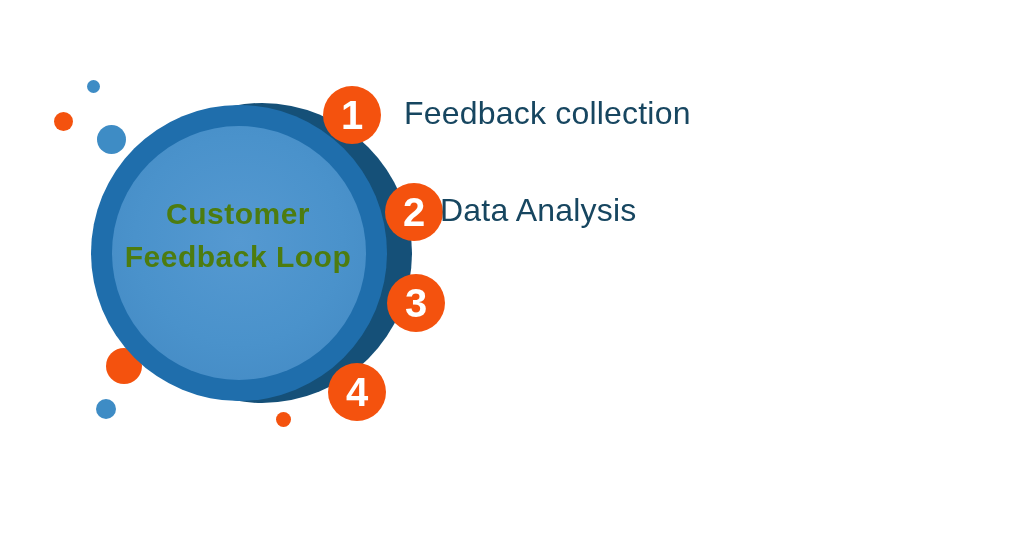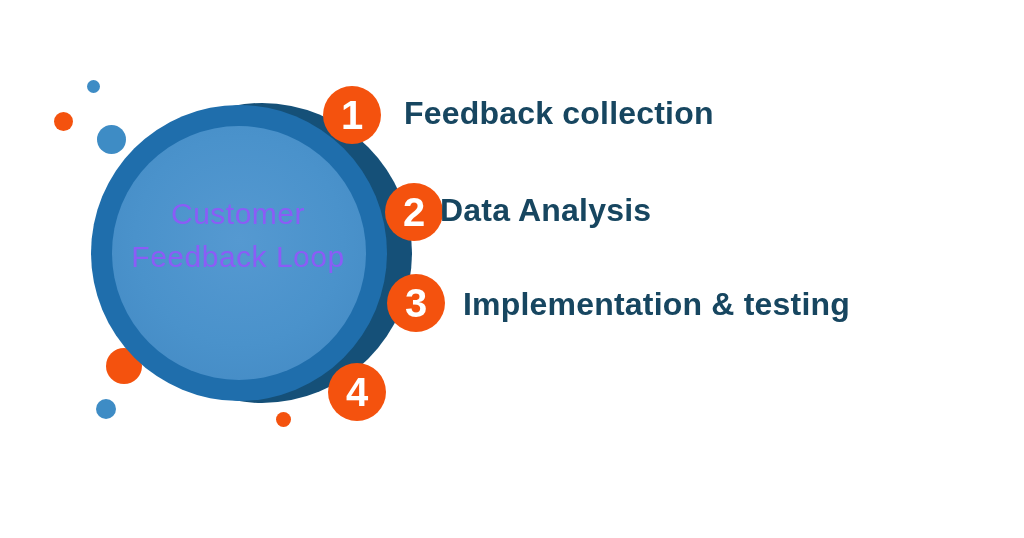--- a/index.html
+++ b/index.html
@@ -25,22 +25,22 @@
   
   #inner-circle{
     left:112px;top:126px;width:254px;height:254px;
     background:radial-gradient(circle at 50% 45%, #5599D1 0%, #4A92CB 55%, #4288C2 100%);
   }
 
   
   #hub-title{
     position:absolute;left:98px;top:192px;width:280px;
     text-align:center;
-    color:#8b5cf6;
-    font-size:30px;font-weight:normal;line-height:43px;
+    color:#4d7c0f;
+    font-size:30px;font-weight:bold;line-height:43px;
     letter-spacing:0.5px;
   }
 
   
   .dot{position:absolute;border-radius:50%;}
   #dot-top-small-blue{left:87px;top:80px;width:13px;height:13px;background:#3E8CC5;}
   #dot-left-orange{left:54px;top:112px;width:19px;height:19px;background:#F4520E;}
   #dot-topleft-medium-blue{left:97px;top:125px;width:29px;height:29px;background:#3E8CC5;}
   #dot-bottomleft-orange{left:106px;top:348px;width:36px;height:36px;background:#F4520E;}
   #dot-bottom-small-blue{left:96px;top:399px;width:20px;height:20px;background:#3E8CC5;}
@@ -57,21 +57,21 @@
   }
   #stage-circle-1{left:323px;top:86px;}
   #stage-circle-2{left:385px;top:183px;}
   #stage-circle-3{left:387px;top:274px;}
   #stage-circle-4{left:328px;top:363px;}
 
   
   .stage-label{
     position:absolute;
     color:#174660;
-    font-size:32px;font-weight:bold;
+    font-size:32px;font-weight:normal;
     white-space:nowrap;
     line-height:40px;
     letter-spacing:0.2px;
     z-index:5;
   }
   #stage-label-1{left:404px;top:93px;}
   #stage-label-2{left:440px;top:190px;}
   #stage-label-3{left:463px;top:284px;}
   #stage-label-4{left:414px;top:376px;}
 
@@ -109,19 +109,18 @@
   <div class="stage-label" id="stage-label-1">Feedback collection</div>
 
   <div class="stage-circle" id="stage-circle-2">
     <span>2</span>
   </div>
   <div class="stage-label" id="stage-label-2">Data Analysis</div>
 
   <div class="stage-circle" id="stage-circle-3">
     <span>3</span>
   </div>
-  <div class="stage-label" id="stage-label-3">Implementation &amp; testing</div>
 
   <div class="stage-circle" id="stage-circle-4">
     <span>4</span>
   </div>
 
 </div>
 
 </body></html>

